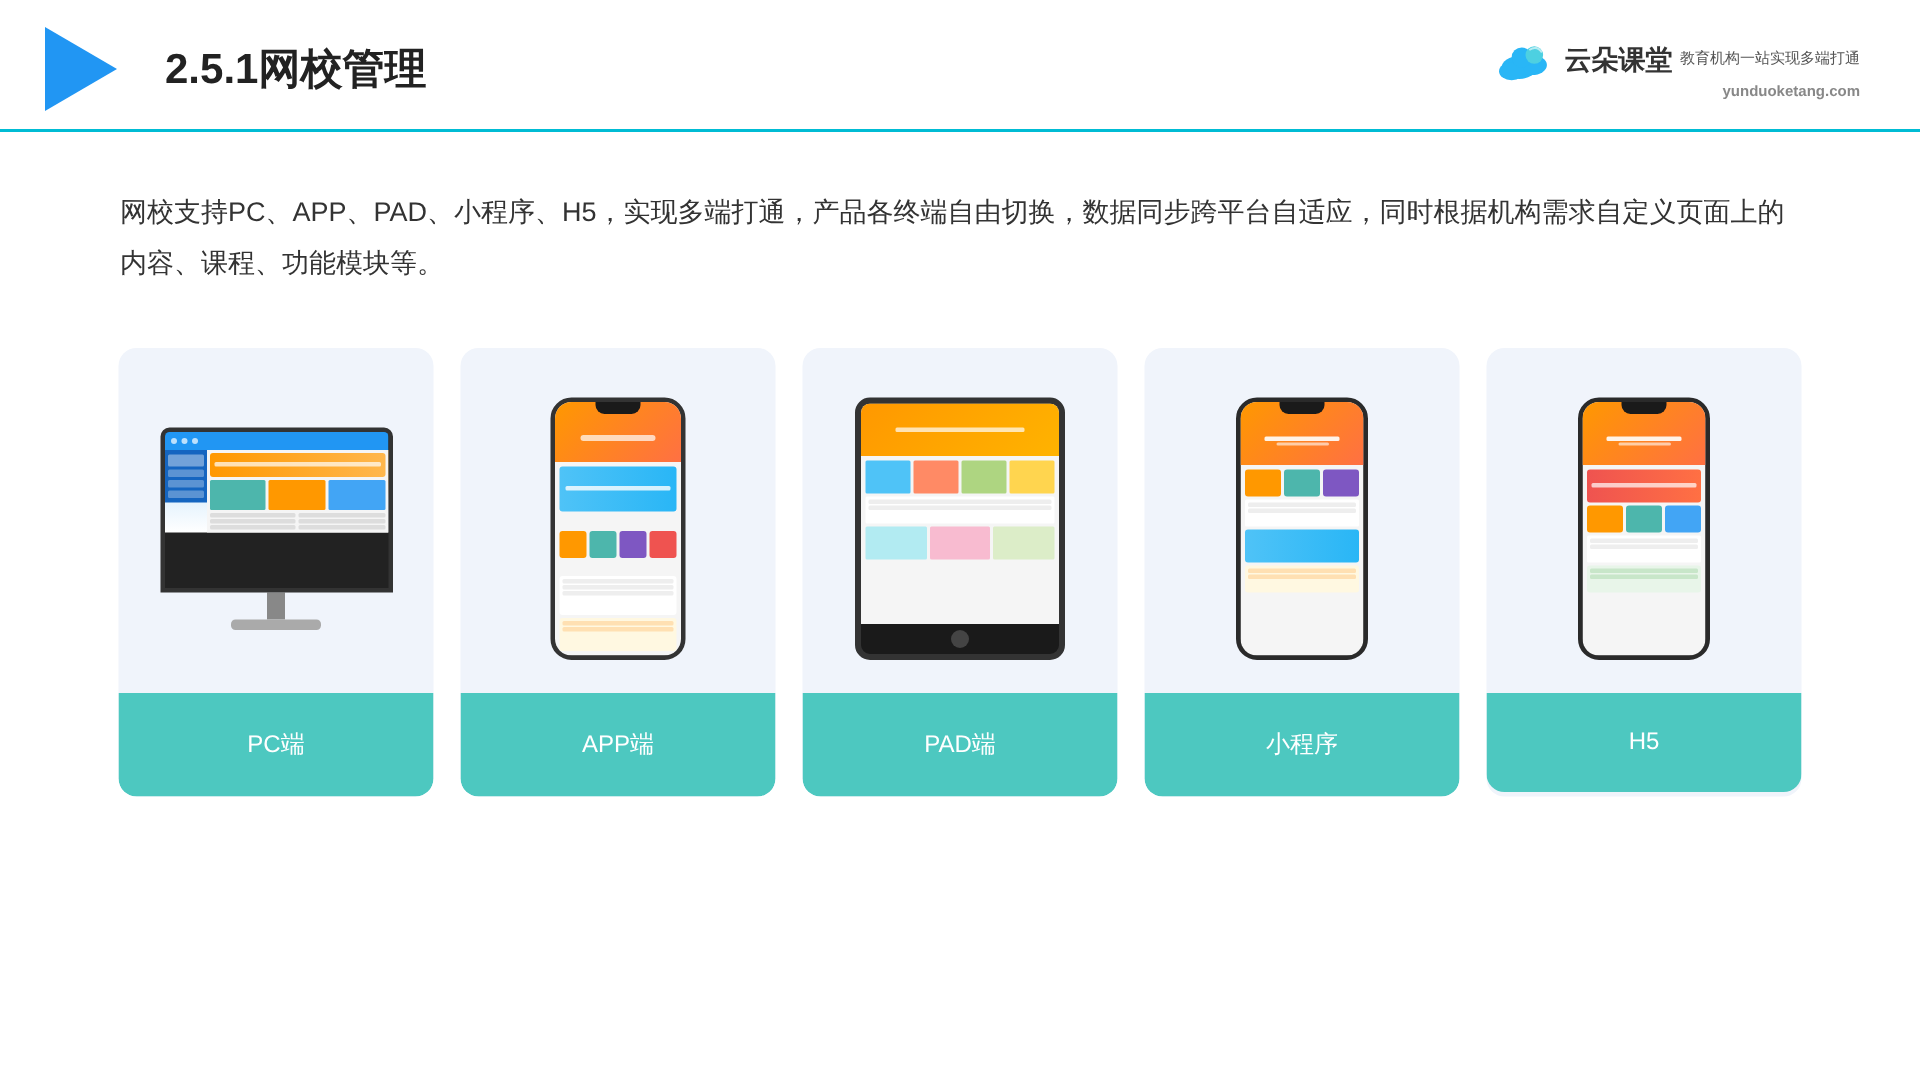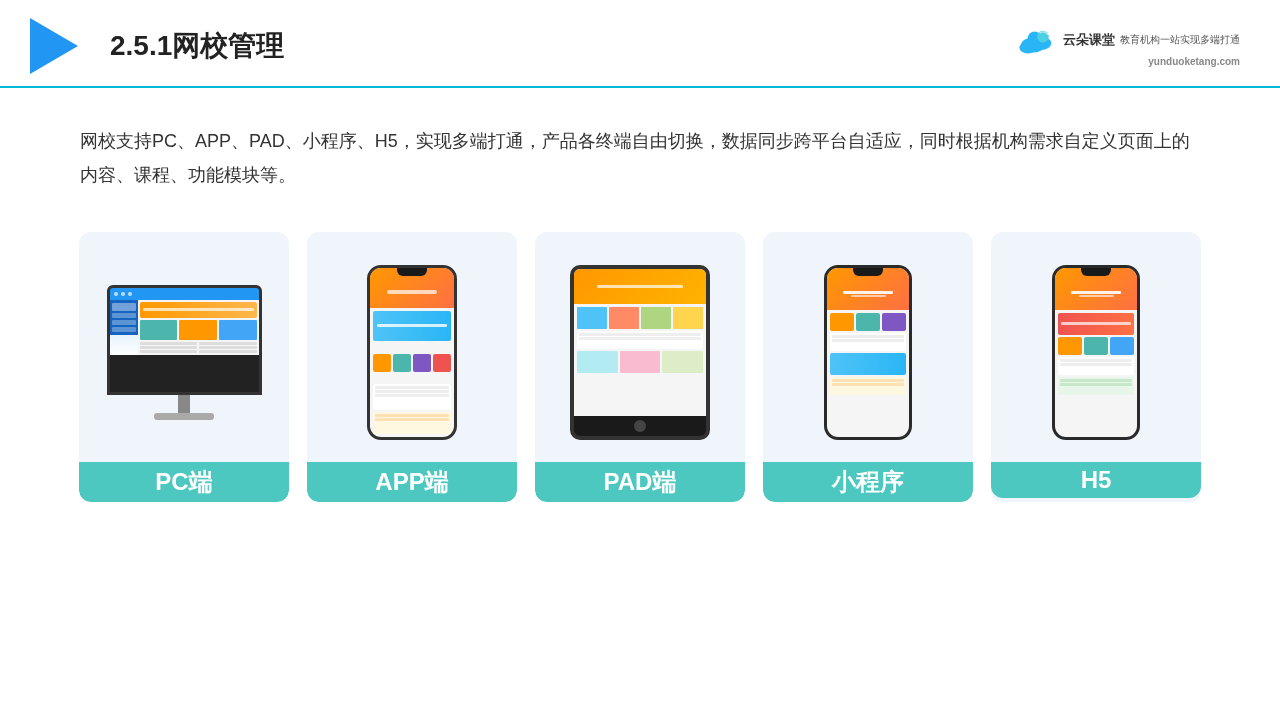--- a/index.html
+++ b/index.html
@@ -35,21 +35,21 @@
     .page-title {
       font-size: 28px;
       font-weight: bold;
       color: #222;
     }
     .cloud-icon {
       width: 42px;
       height: 28px;
     }
     .brand-name {
-      font-size: 13px;
+      font-size: 18px;
       color: #333;
       font-weight: bold;
     }
     .brand-url {
       font-size: 10px;
       color: #888;
       margin-top: 2px;
       font-weight: bold;
     }
 
@@ -87,23 +87,23 @@
       align-items: center;
       justify-content: center;
       padding: 20px 15px 10px 15px;
     }
 
     .card-label {
       width: 100%;
       background: #4dc8c0;
       color: #fff;
       text-align: center;
-      font-size: 24px;
-      padding: 4px 0;
-      font-weight: 700;
+      font-size: 16px;
+      padding: 24px 0;
+      font-weight: 400;
       border-radius: 0 0 12px 12px;
     }
 
     
     .pc-monitor {
       display: flex;
       flex-direction: column;
       align-items: center;
     }
     .monitor-body {

